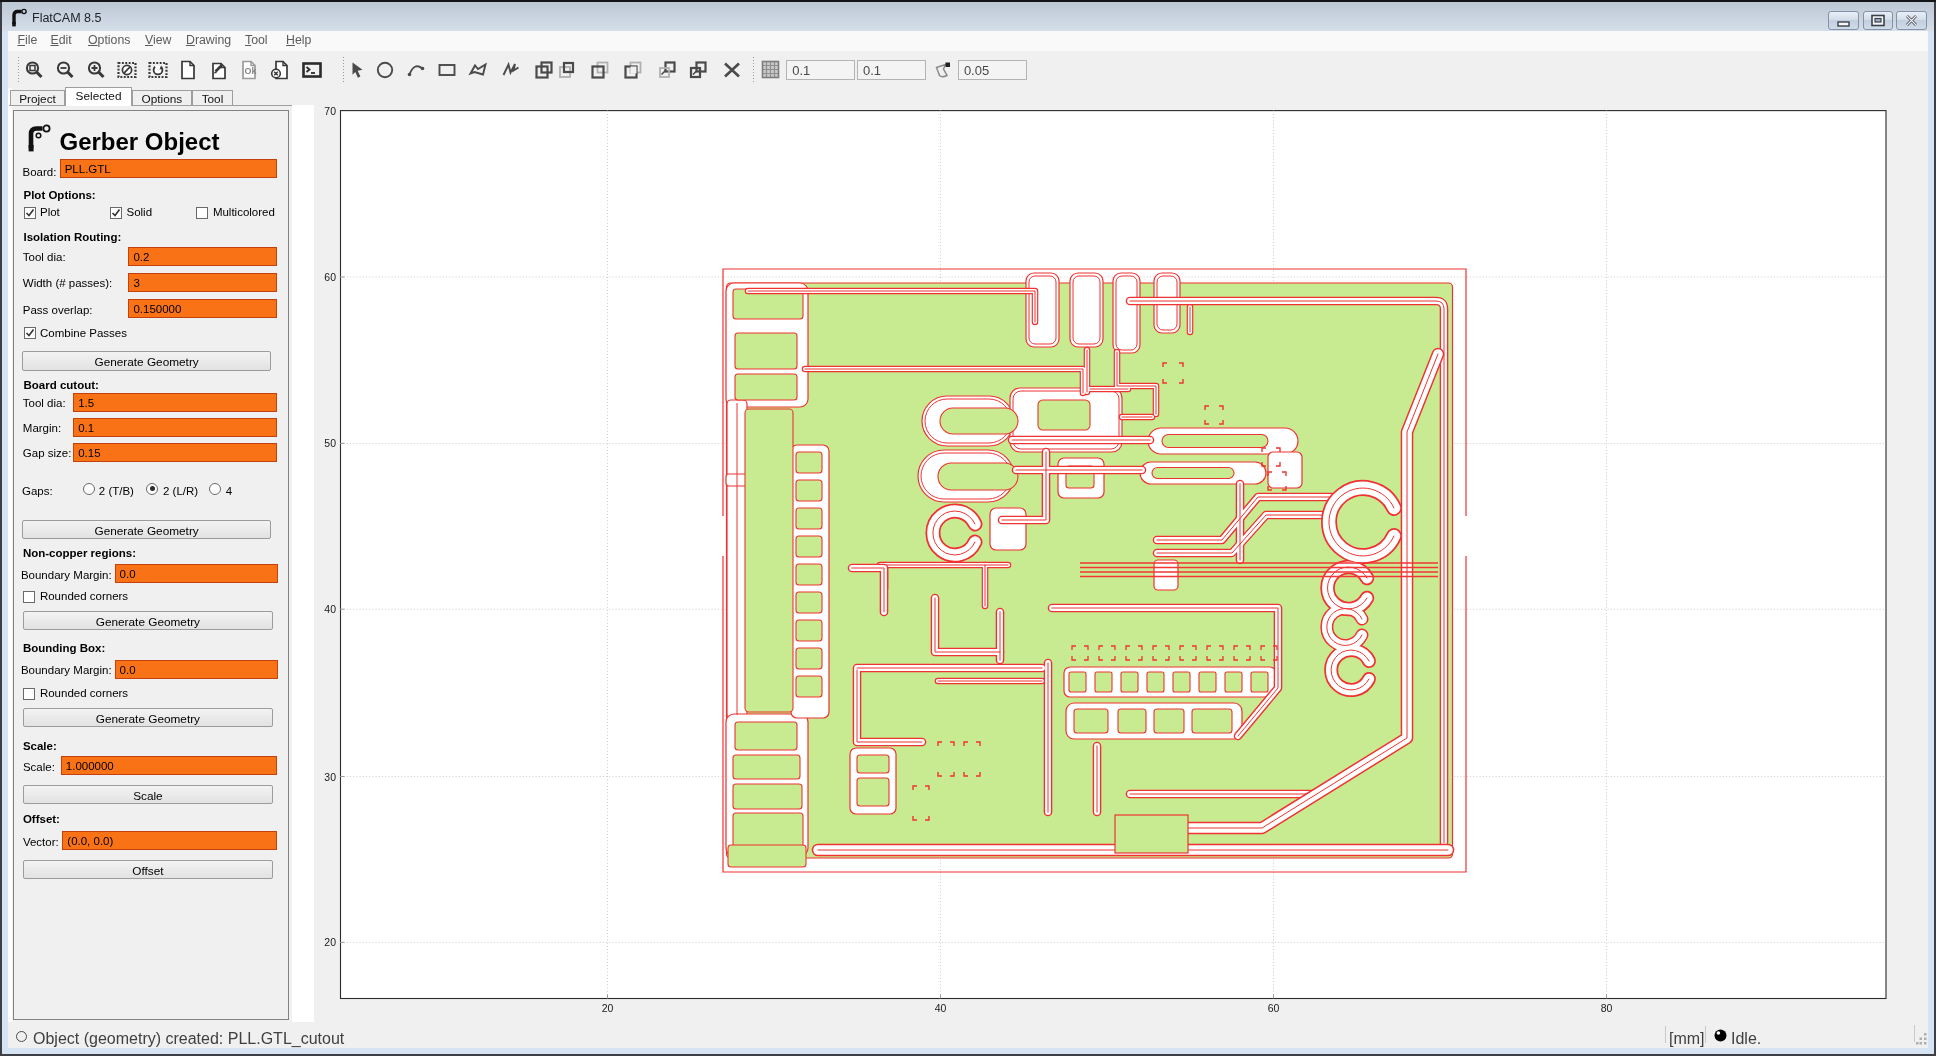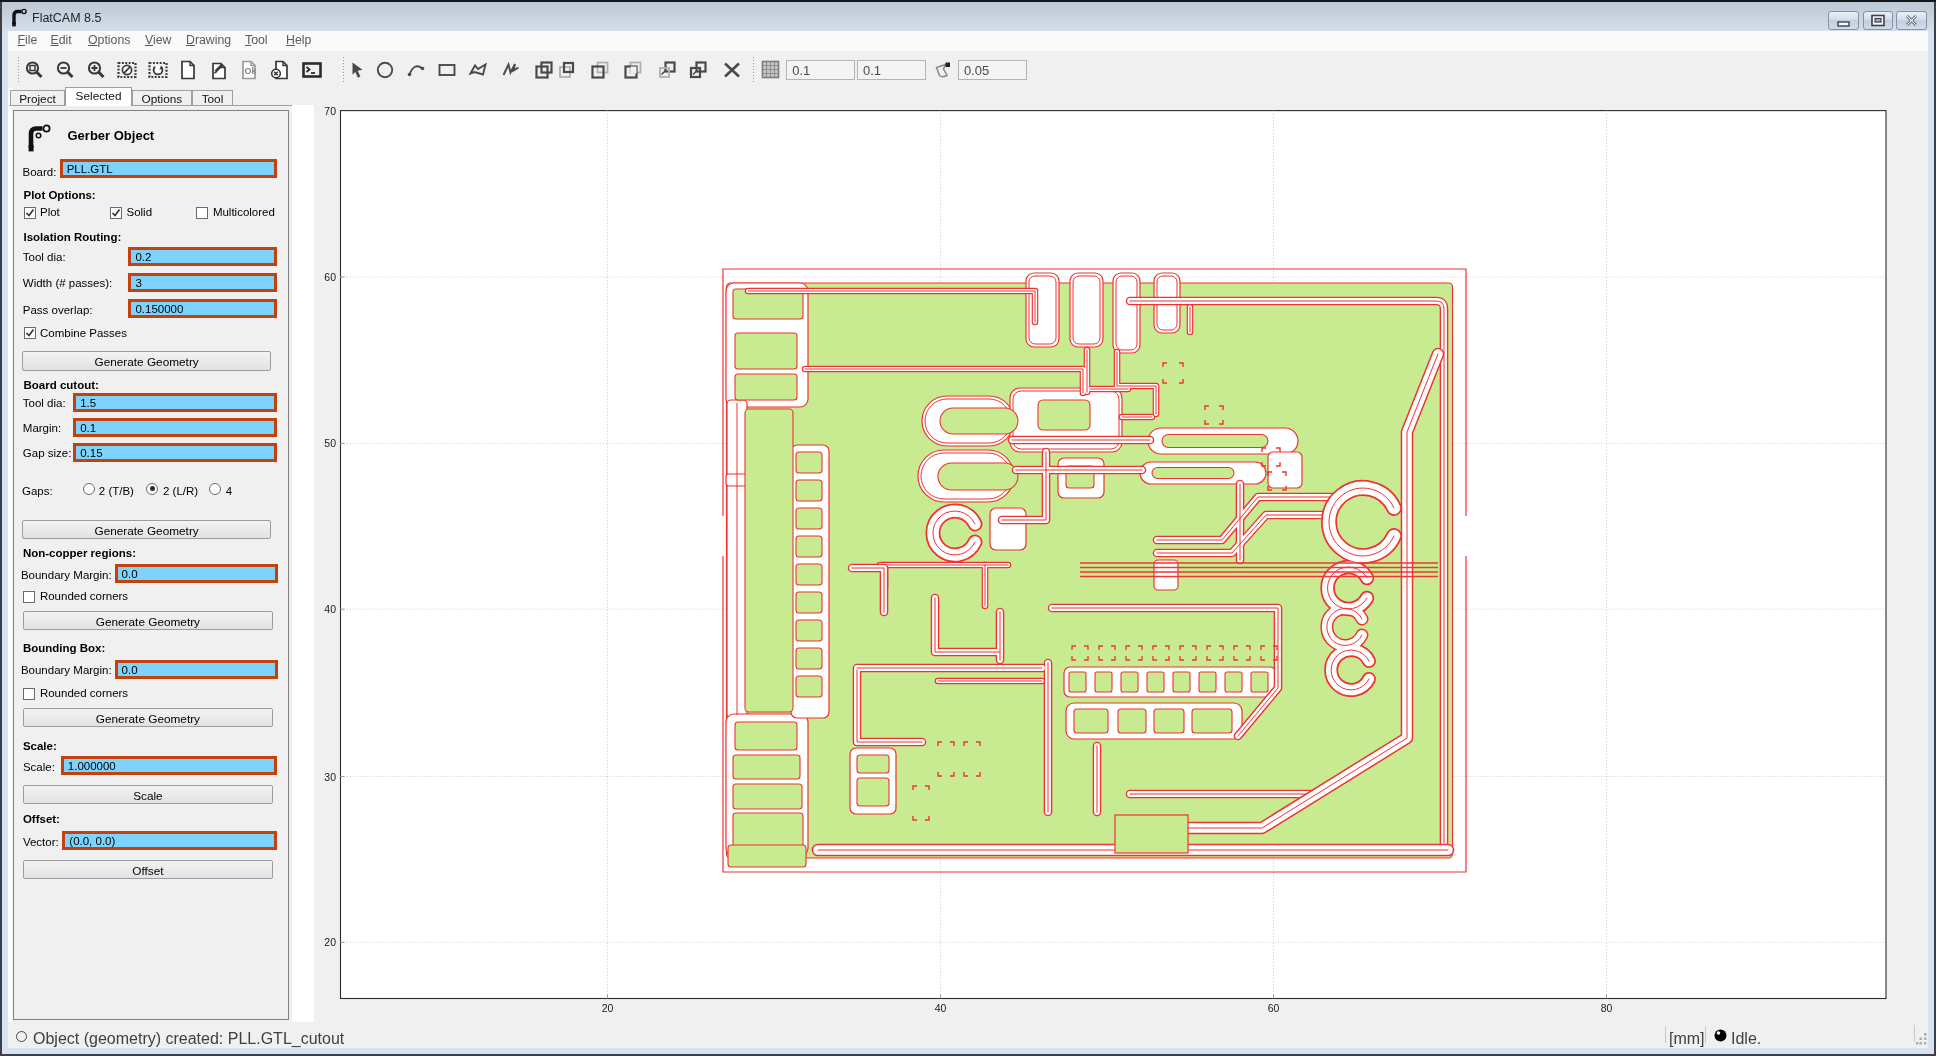--- a/index.html
+++ b/index.html
@@ -30,21 +30,21 @@
   background-size:1.2px 100%; background-repeat:no-repeat; background-position:1px 0; }
 #tabrow { position:absolute; left:8px; top:88px; width:292px; height:17px; font-size:11.8px; color:#111; }
 .tab { position:absolute; top:1.5px; height:15.5px; background:#f0f0f0; border:1px solid #9e9e9e;
   border-bottom:none; text-align:center; padding-top:1px; }
 .tab.act { top:-1.5px; height:19.5px; background:#ffffff; z-index:3; }
 #tabline { position:absolute; left:9px; top:104.5px; width:283px; height:1px; background:#9e9e9e; }
 #panel { position:absolute; left:12.5px; top:110px; width:276px; height:909.5px;
   border:1px solid #828282; background:#f0f0f0; font-size:11.5px; color:#000; }
 #panel .b { font-weight:bold; }
 .lab { position:absolute; }
-.inp { position:absolute; border:3px solid #c2410c; background:#7dd3fc; font-size:11.5px;
+.inp { position:absolute; border:1px solid #c2410c; background:#f97316; font-size:11.5px;
   font-family:"Liberation Sans",sans-serif; color:#000; padding:1px 0 0 4px; }
 .cb { position:absolute; width:12px; height:12px; border:1px solid #6a6a6a; background:#fff; }
 .btn { position:absolute; border:1px solid #9c9c9c; border-radius:2px; text-align:center;
   background:linear-gradient(to bottom,#f3f3f3,#e2e2e2); font-size:11.8px; padding-top:3px; }
 .rad { position:absolute; width:12px; height:12px; border:1px solid #6a6a6a; border-radius:50%; background:#fff; }
 .rad.on::after { content:""; position:absolute; left:2.5px; top:2.5px; width:5px; height:5px;
   border-radius:50%; background:#2c2c2c; }
 #statusbar { position:absolute; left:8px; top:1022px; width:1920px; height:26px; background:#f0f0f0;
   font-size:16px; color:#404040; }
 #whitegap { position:absolute; left:292px; top:105px; width:22px; height:917px; background:#fff; }
@@ -217,21 +217,21 @@
   <div class="tab" style="left:183.7px; width:41.6px;">Tool</div>
 </div>
 <div id="tabline"></div>
 <div id="panel">
   <svg style="position:absolute;left:11px;top:11px" width="28" height="30" viewBox="0 0 28 30">
     <path d="M6 26 L6 12 Q6 6.5 11.5 6.5 L17.5 6.5" fill="none" stroke="#111" stroke-width="4.6"></path>
     <circle cx="21.5" cy="6.5" r="3.1" fill="none" stroke="#111" stroke-width="1.8"></circle>
     <circle cx="13.5" cy="13.5" r="2.3" fill="none" stroke="#111" stroke-width="1.5"></circle>
     <rect x="3.6" y="23" width="5" height="6.4" fill="#111"></rect>
   </svg>
-  <div class="lab b" style="left:54px; top:17px; font-size:13px;">Gerber Object</div>
+  <div class="lab b" style="left:46px; top:17px; font-size:24px;">Gerber Object</div>
   <div class="lab" style="left:9px; top:55px;">Board:</div>
   <input class="inp" style="left: 46.2px; top: 47.5px; width: 217px; height: 19px;" value="PLL.GTL">
   <div class="lab b" style="left:10px; top:78px;text-align:right;">Plot Options:</div>
   <div class="cb" style="left:10px; top:95.5px;"><svg width="10" height="10" viewBox="0 0 10 10">
         <path d="M1.5 5 L4 7.5 L8.5 1.5" fill="none" stroke="#333" stroke-width="1.6"></path>
       </svg></div>
   <div class="lab" style="left:26.5px; top:95px;">Plot</div>
   <div class="cb" style="left:96.9px; top:95.5px;"><svg width="10" height="10" viewBox="0 0 10 10">
         <path d="M1.5 5 L4 7.5 L8.5 1.5" fill="none" stroke="#333" stroke-width="1.6"></path>
       </svg></div>

